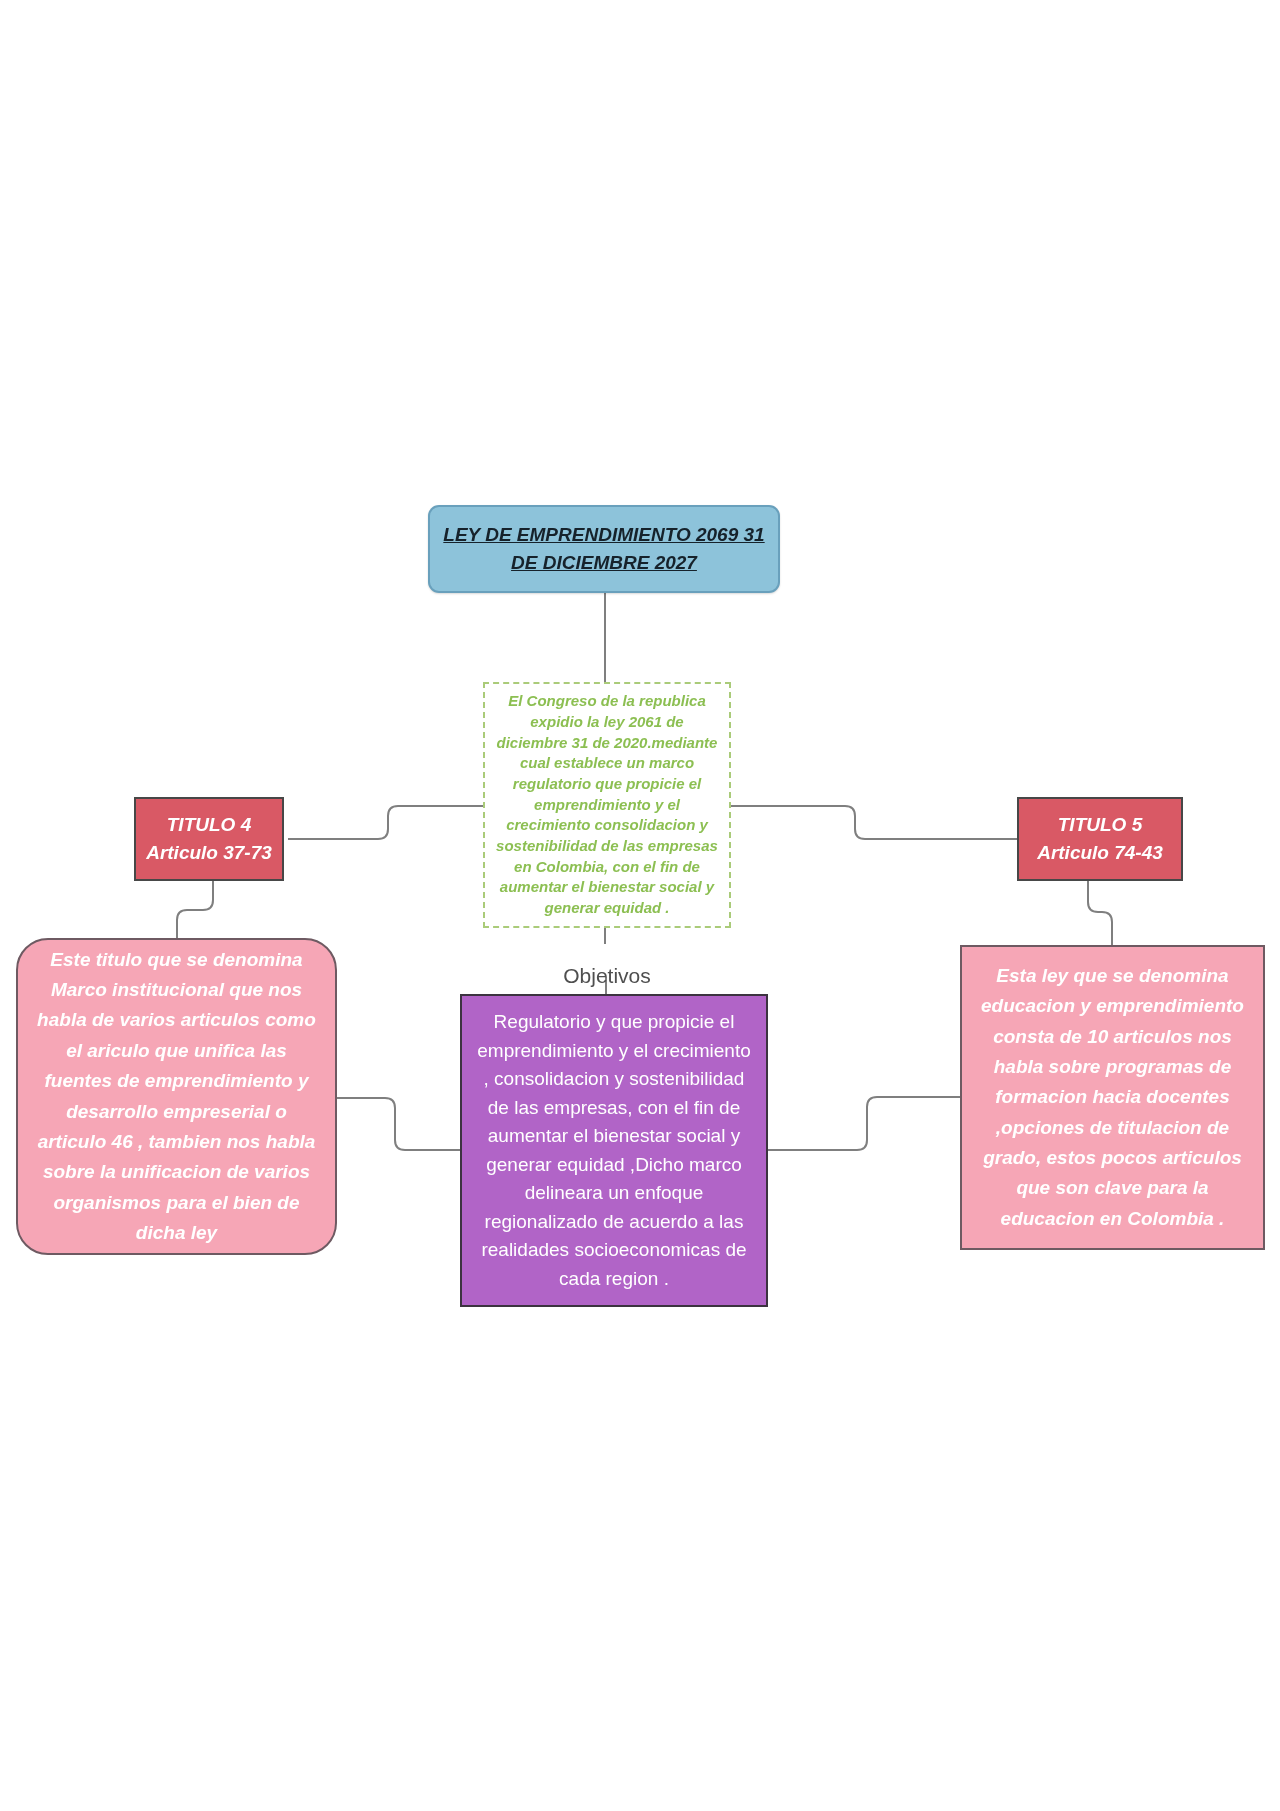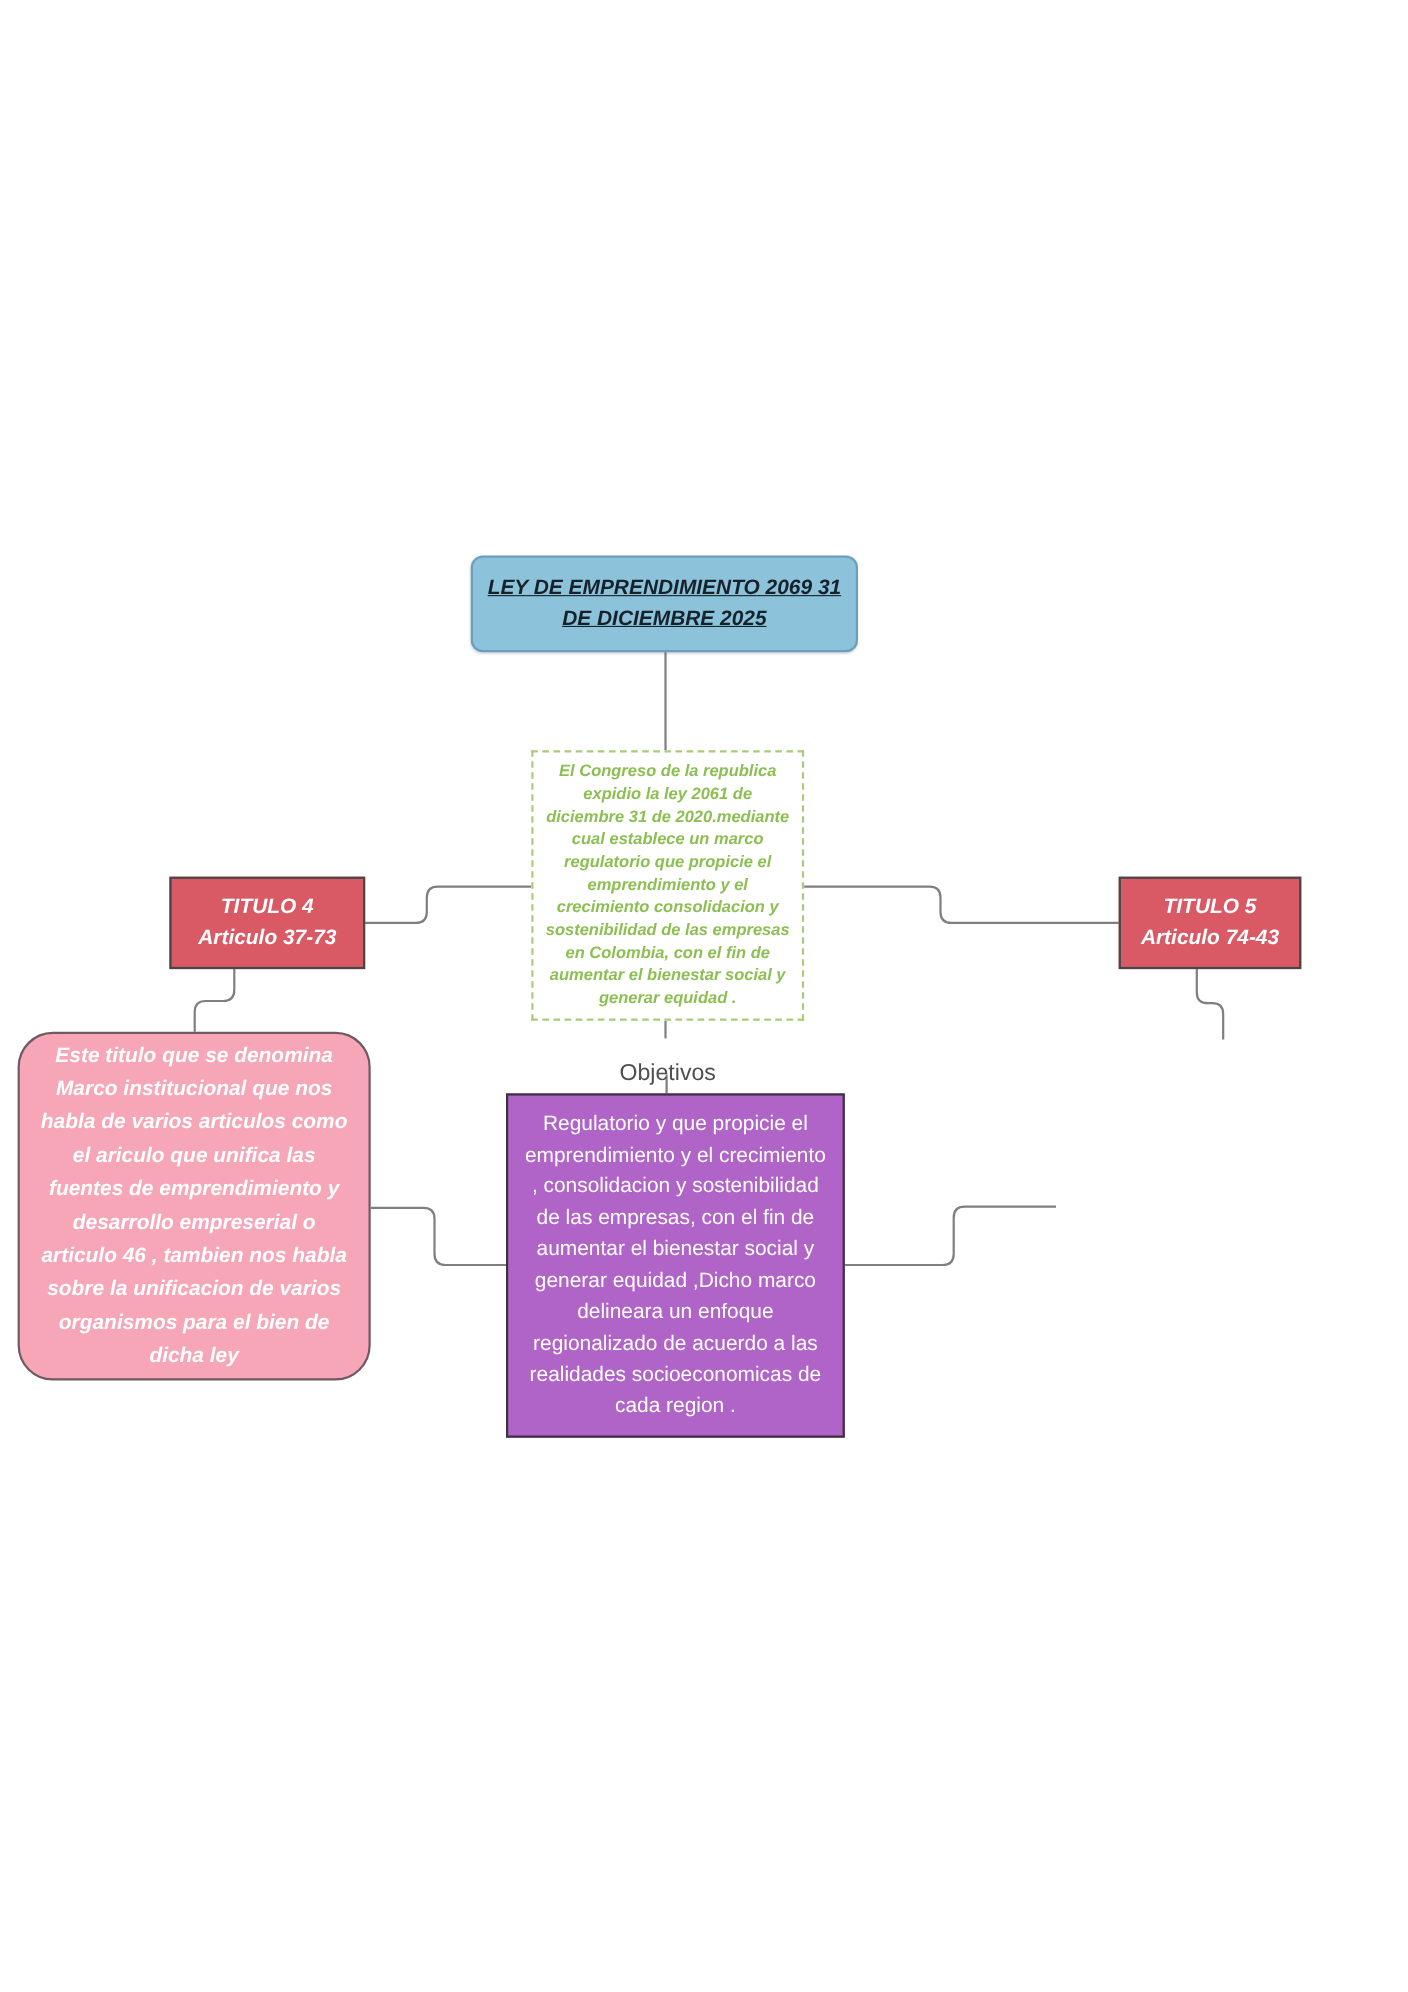--- a/index.html
+++ b/index.html
@@ -36,21 +36,21 @@
   }
   .node-purple{
     left:460px;top:994px;width:308px;height:313px;
     background:var(--purple-fill);border:2px solid var(--purple-border);
     color:#ffffff;font-size:19px;line-height:1.5;padding:4px 12px;
   }
   .node-red{
     background:var(--red-fill);border:2px solid var(--red-border);
     color:#ffffff;font-size:19px;font-weight:bold;font-style:italic;line-height:1.45;
   }
-  .node-t4{left:154px;top:797px;width:178px;height:84px;}
+  .node-t4{left:134px;top:797px;width:150px;height:84px;}
   .node-t5{left:1017px;top:797px;width:166px;height:84px;}
   .node-pink{
     background:var(--pink-fill);border:2px solid var(--pink-border);
     color:#ffffff;font-size:19px;font-weight:bold;font-style:italic;
     line-height:1.6;padding:10px 12px;
   }
   .node-pink-left{left:16px;top:938px;width:321px;height:317px;border-radius:32px;}
   .node-pink-right{left:960px;top:945px;width:305px;height:305px;}
 </style>
 </head>
@@ -66,21 +66,21 @@
     <path class="conn" d="M1088,881 L1088,902 Q1088,912 1098,912 L1102,912 Q1112,912 1112,922 L1112,945"></path>
     <path class="conn" d="M605,928 L605,944"></path>
     <path class="conn" d="M606,977 L606,994"></path>
     <path class="conn" d="M337,1098 L385,1098 Q395,1098 395,1108 L395,1140 Q395,1150 405,1150 L460,1150"></path>
     <path class="conn" d="M768,1150 L857,1150 Q867,1150 867,1140 L867,1107 Q867,1097 877,1097 L960,1097"></path>
   </svg>
 
   <div class="node node-title">
     <div>
       <div class="u">LEY DE EMPRENDIMIENTO 2069 31</div>
-      <div class="u">DE DICIEMBRE 2025</div>
+      <div class="u">DE DICIEMBRE 2027</div>
     </div>
   </div>
 
   <div class="node node-note">
     <div>El Congreso de la republica expidio la ley 2061 de diciembre 31 de 2020.mediante cual establece un marco regulatorio que propicie el emprendimiento y el crecimiento consolidacion y sostenibilidad de las empresas en Colombia, con el fin de aumentar  el bienestar social y generar equidad  .</div>
   </div>
 
   <div class="node label-objetivos">Objetivos</div>
 
   <div class="node node-purple">
@@ -98,14 +98,17 @@
     <div>
       <div>TITULO 5</div>
       <div>Articulo 74-43</div>
     </div>
   </div>
 
   <div class="node node-pink node-pink-left">
     <div>Este titulo que se denomina Marco institucional que nos habla de varios articulos como el ariculo que unifica las fuentes de emprendimiento y desarrollo empreserial   o articulo 46 , tambien nos habla sobre la unificacion de varios organismos para el bien de dicha ley</div>
   </div>
 
+  <div class="node node-pink node-pink-right">
+    <div>Esta ley que se denomina educacion y emprendimiento consta  de  10 articulos nos habla   sobre programas de formacion hacia docentes ,opciones de titulacion de grado, estos pocos articulos que son clave para la educacion en Colombia .</div>
+  </div>
 
 </div>
 
 </body></html>

